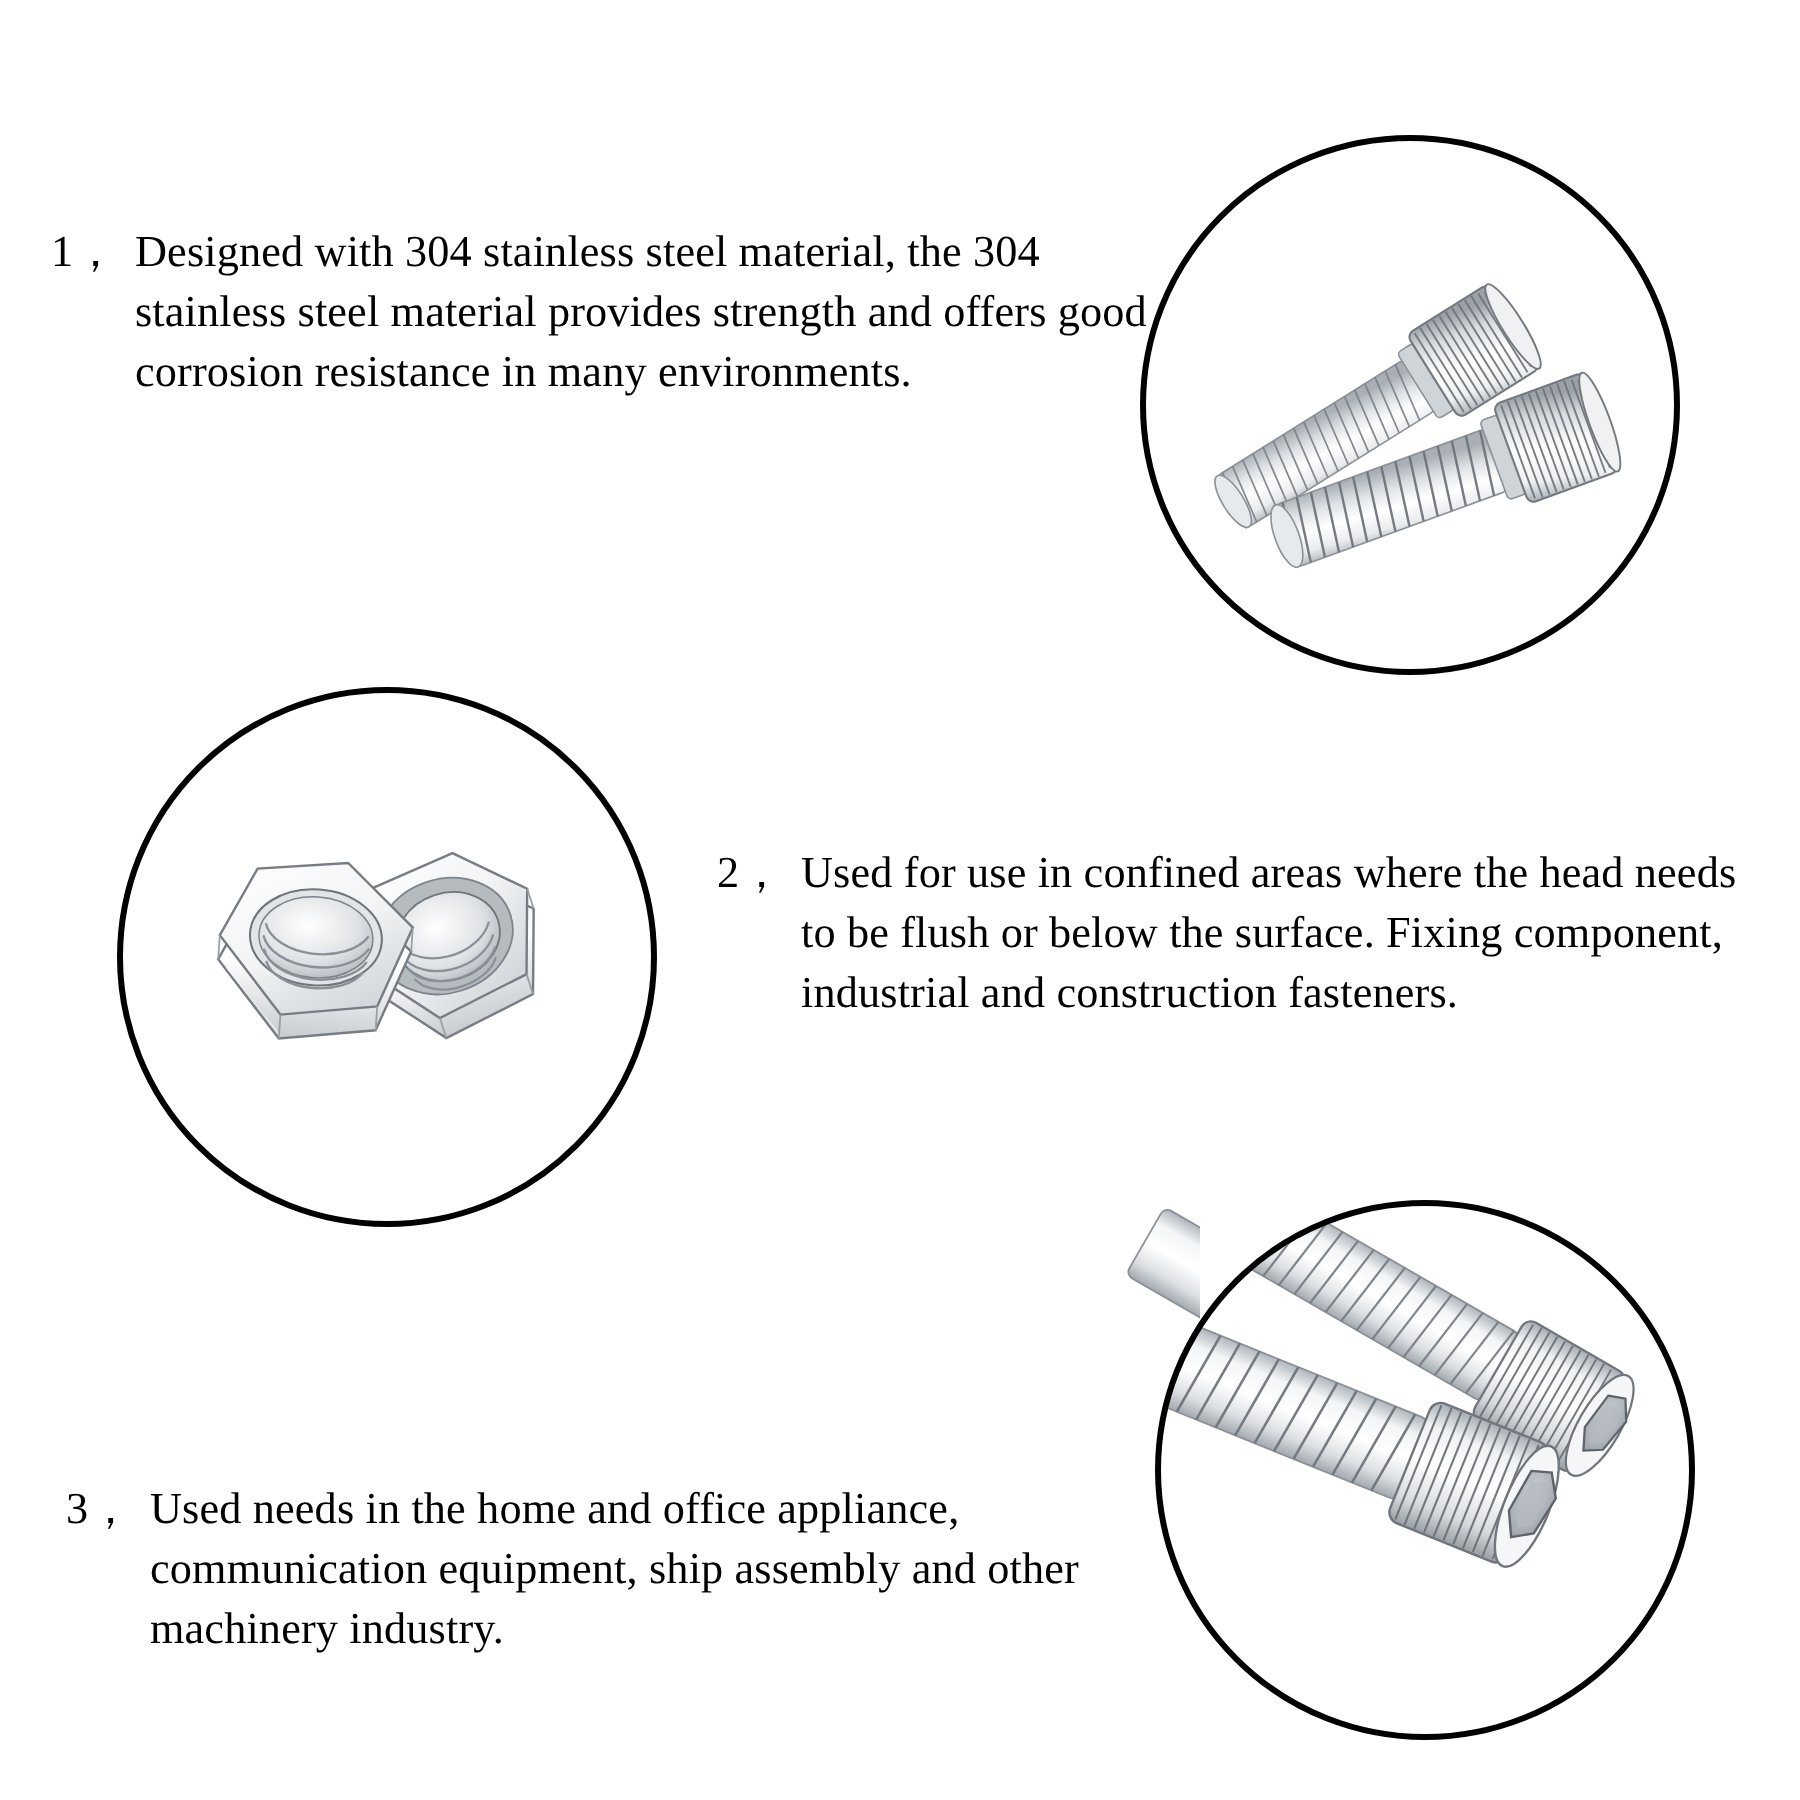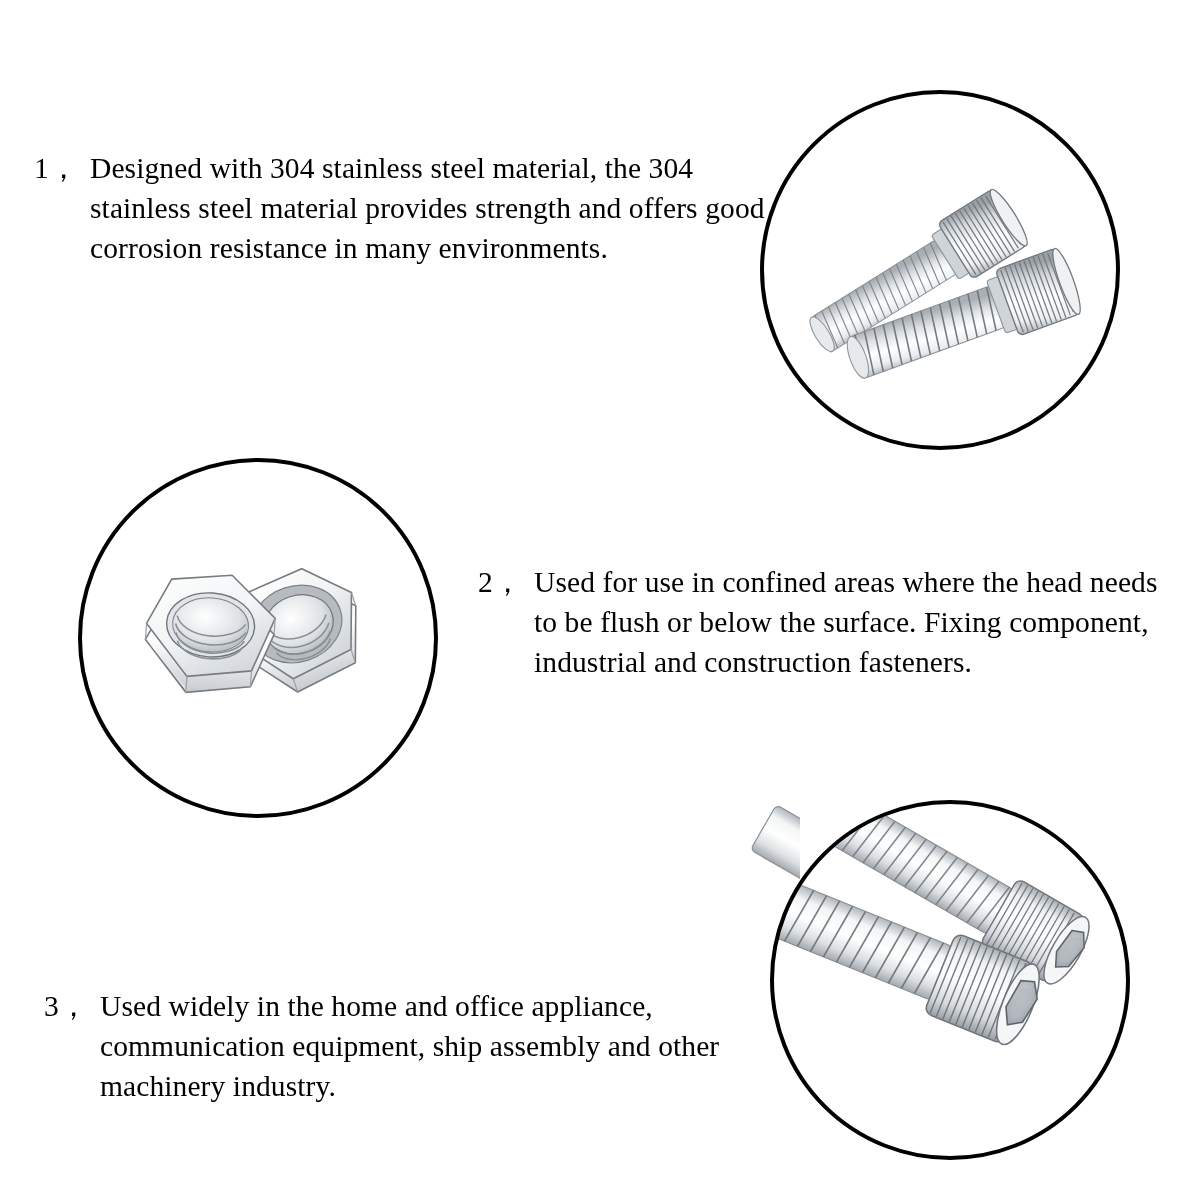--- a/index.html
+++ b/index.html
@@ -89,21 +89,21 @@
     <span class="body">Designed with 304 stainless steel material, the 304 stainless steel material provides strength and offers good corrosion resistance in many environments.</span>
   </div>
 
   <div class="feature" id="feature-2">
     <span class="marker">2，</span>
     <span class="body">Used for use in confined areas where the head needs to be flush or below the surface. Fixing component, industrial and construction fasteners.</span>
   </div>
 
   <div class="feature" id="feature-3">
     <span class="marker">3，</span>
-    <span class="body">Used widely in the home and office appliance, communication equipment, ship assembly and other machinery industry.</span>
+    <span class="body">Used needs in the home and office appliance, communication equipment, ship assembly and other machinery industry.</span>
   </div>
 
   <div class="badge" id="badge-screws-pair">
     <svg width="360" height="360" viewBox="0 0 360 360">
       <defs>
         <linearGradient id="shankA" x1="0" y1="1" x2="0.25" y2="0">
           <stop offset="0" stop-color="#b4babf"></stop>
           <stop offset="0.18" stop-color="#e9ebed"></stop>
           <stop offset="0.45" stop-color="#ffffff"></stop>
           <stop offset="0.72" stop-color="#dfe2e5"></stop>

